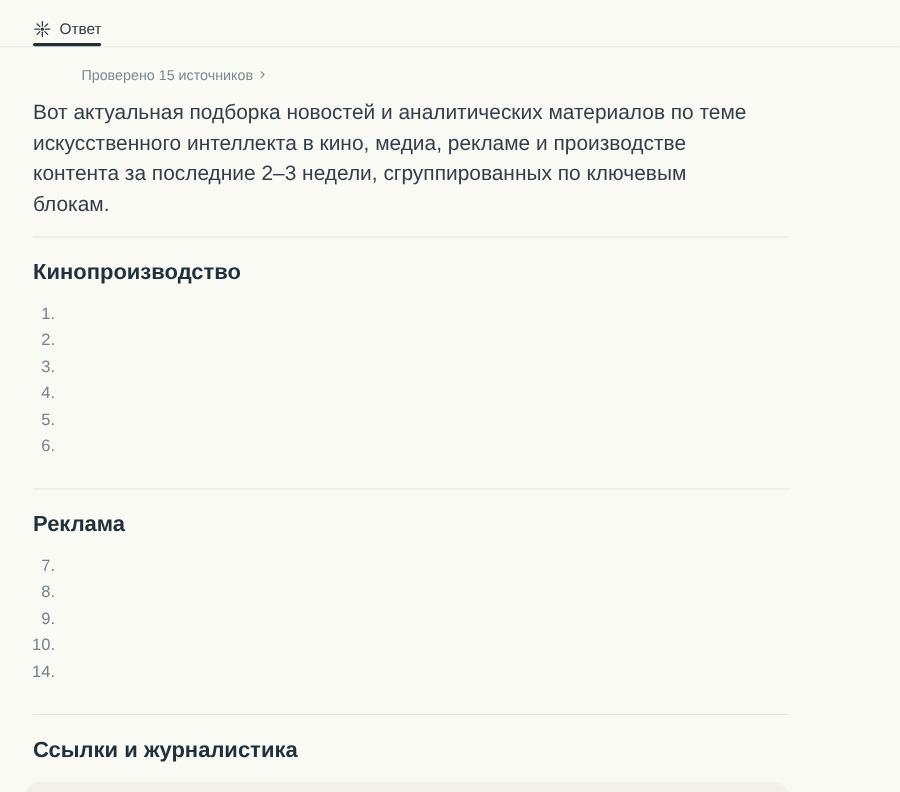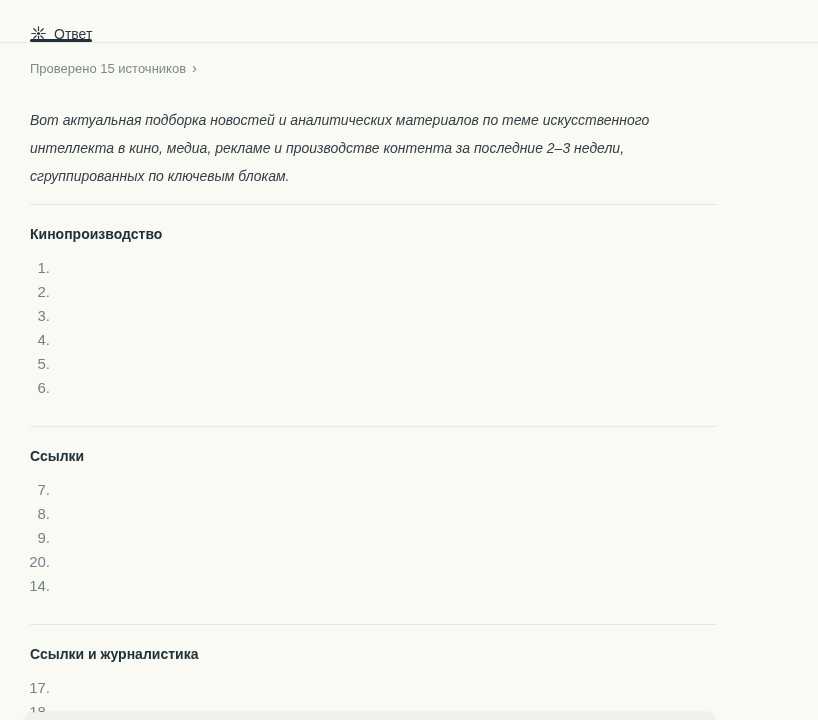--- a/index.html
+++ b/index.html
@@ -31,21 +31,21 @@
     display:flex;
     align-items:flex-end;
     gap:18px;
     padding:0 0 0 30px;
     height:43px;
     border-bottom:1px solid var(--divider);
   }
   .tab{
     position:relative;
     display:flex;
-    align-items:flex-end;
+    align-items:center;
     gap:7px;
     height:32px;
     cursor:pointer;
     color:var(--tab-text);
     font-size:14px;
     font-weight:500;
   }
   .tab .ticon{display:flex;align-items:center;}
   .tab.active::after{
     content:"";
@@ -62,44 +62,44 @@
   }
   .sources-row{
     margin-top:18px;
     display:flex;
     align-items:flex-start;
     gap:6px;
     color:var(--muted);
     font-size:13px;
     cursor:pointer;
     width:fit-content;
+    margin-left:44px;
   }
   .sources-row .chev{
     font-size:15px;
     line-height:1;
     transform:translateY(-1px);
   }
   .intro{
-    margin-top:30px;
+    margin-top:13px;
     max-width:662px;
-    font-size:14px;
+    font-size:19px;
     line-height:28px;
     color:var(--body-text);
-    font-style:italic;
   }
 
   
   .section{
     border-top:1px solid var(--divider);
     margin-top:14px;
     padding-bottom:0;
   }
   .section-title{
     padding-top:21px;
-    font-size:14px;
+    font-size:20px;
     font-weight:700;
     color:var(--heading-text);
   }
   .section-list{
     margin-top:13px;
     padding-bottom:13px;
   }
   .list-row{
     height:24px;
     display:flex;
@@ -178,33 +178,33 @@
             <div class="list-row">
               <span class="marker">5.</span>
             </div>
             <div class="list-row">
               <span class="marker">6.</span>
             </div>
           </div>
   </div>
 
   <div class="section">
-    <div class="section-title">Ссылки</div>
+    <div class="section-title">Реклама</div>
     <div class="section-list">
             <div class="list-row">
               <span class="marker">7.</span>
             </div>
             <div class="list-row">
               <span class="marker">8.</span>
             </div>
             <div class="list-row">
               <span class="marker">9.</span>
             </div>
             <div class="list-row">
-              <span class="marker">20.</span>
+              <span class="marker">10.</span>
             </div>
             <div class="list-row">
               <span class="marker">14.</span>
             </div>
           </div>
   </div>
 
   <div class="section">
     <div class="section-title">Ссылки и журналистика</div>
     <div class="section-list">

